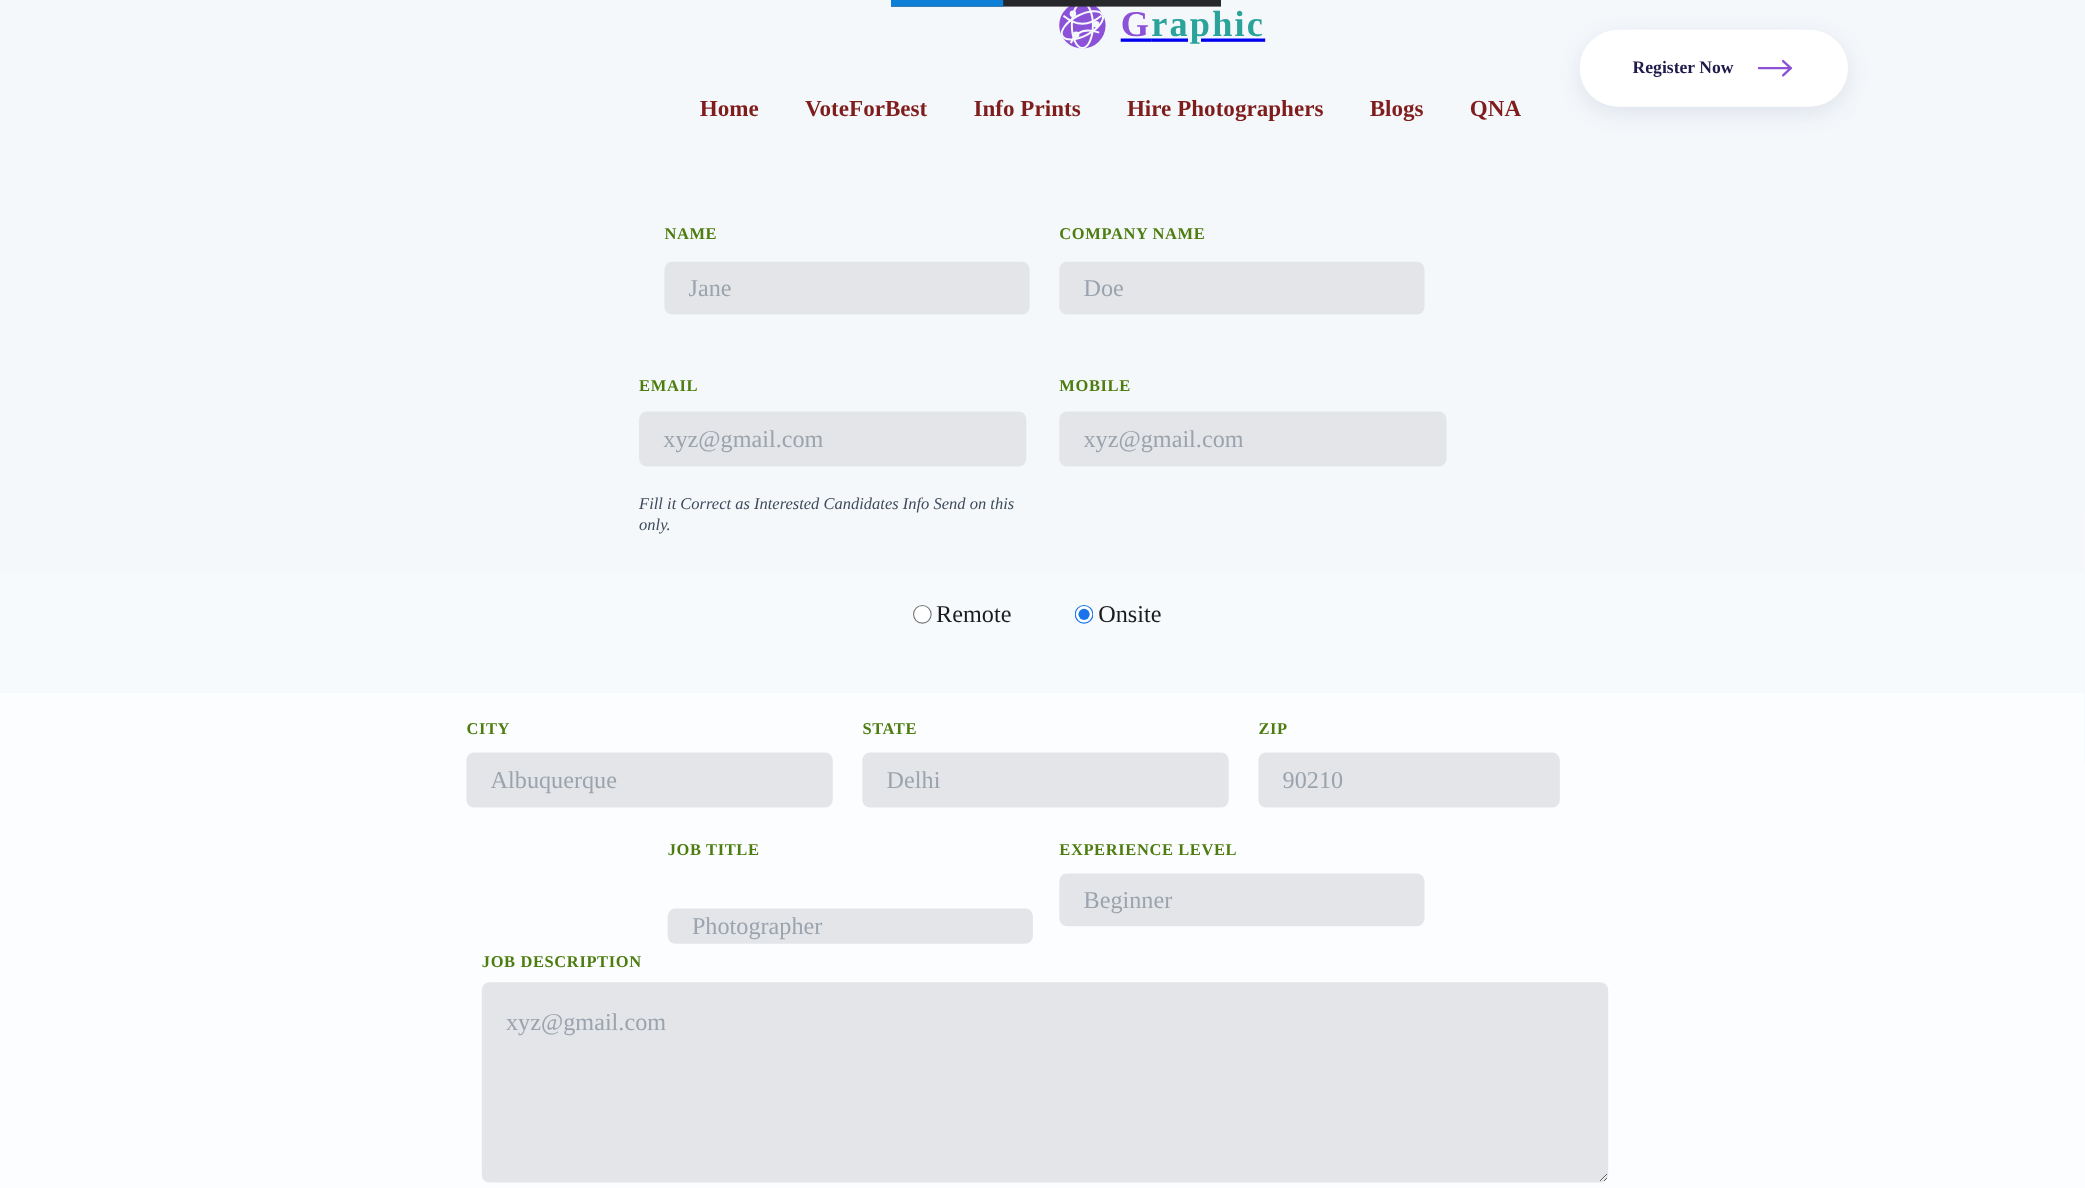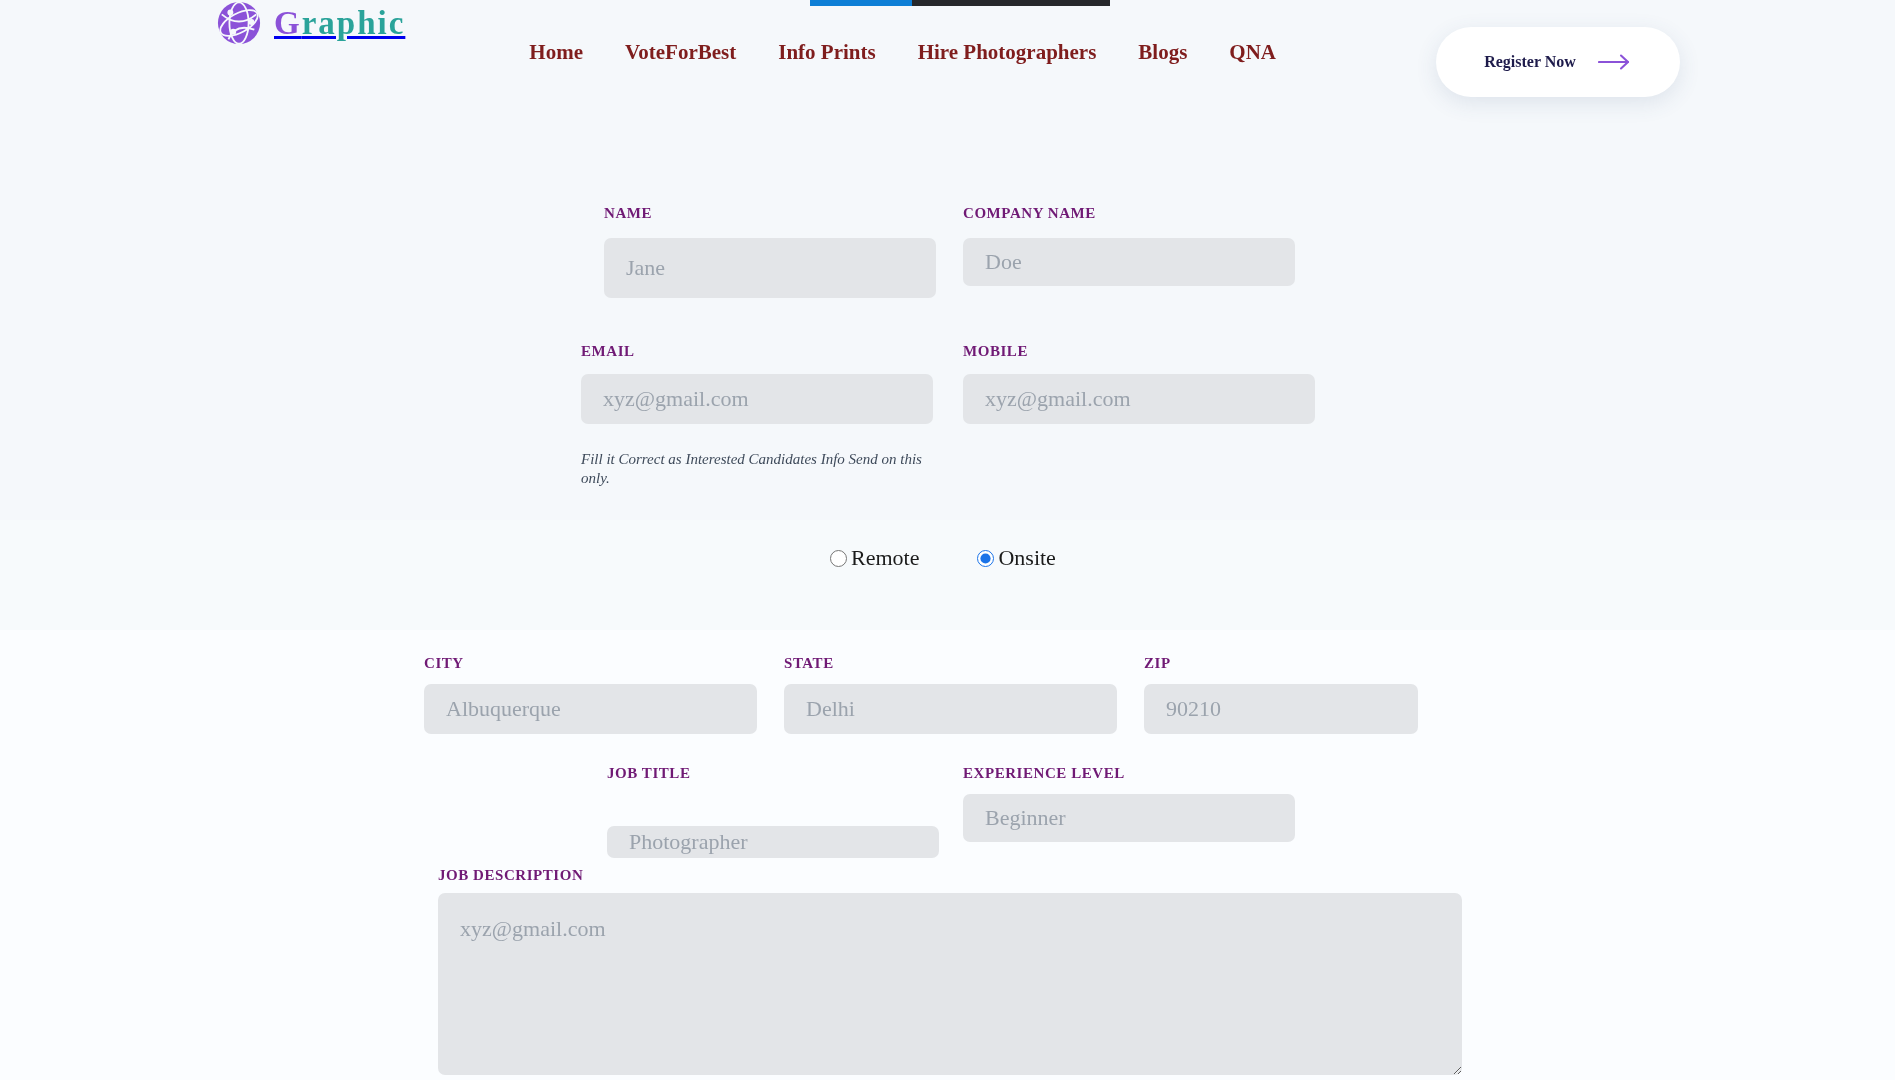--- a/index.html
+++ b/index.html
@@ -29,22 +29,23 @@
   .page { position: relative; width: 1895px; height: 1080px; }
 
   .band-top    { position:absolute; top:0;    left:0; width:100%; height:520px; background:#f5f8fb; }
   .band-mid    { position:absolute; top:520px;left:0; width:100%; height:110px; background:#f7fafc; }
   .band-bottom { position:absolute; top:630px;left:0; width:100%; height:450px; background:#fbfdff; }
 
   
   .header {
     position: absolute; top: 0; left: 0;
     width: 1895px; height: 140px;
-    display: flex; align-items: flex-start;
+    display: flex; align-items: center;
     z-index: 20;
+    flex-direction: column;
   }
   .brand {
     display: flex; align-items: center;
     margin-left: 216px;
     gap: 12px;
   }
   .brand-mark { width: 46px; height: 46px; display:block; }
   .brand-text {
     font-size: 33px;
     font-weight: 700;
@@ -87,21 +88,21 @@
   }
   .arrow-icon { width: 34px; height: 18px; display:block; }
 
   
   .form-area { position: absolute; top: 0; left: 0; width: 1895px; height: 1080px; }
 
   .label {
     font-size: 15px;
     font-weight: 700;
     letter-spacing: 0.55px;
-    color: #701a75;
+    color: #4d7c0f;
     text-transform: uppercase;
     font-family: "Liberation Serif", "DejaVu Serif", serif;
     white-space: nowrap;
   }
 
   .field {
     background: #e3e5e8;
     border: none;
     border-radius: 7px;
     font-family: "Liberation Serif", "DejaVu Serif", serif;
@@ -119,21 +120,21 @@
     color: #3e4a5a;
     line-height: 1.28;
     width: 350px;
   }
 
   
   .g { position: absolute; }
 
   
   .grp-name      { left: 604px; top: 205px; }
-  .inp-name      { position:absolute; left: 604px; top: 238px; width: 332px; height: 60px; }
+  .inp-name      { position:absolute; left: 604px; top: 238px; width: 332px; height: 48px; }
   .grp-company   { left: 963px; top: 205px; }
   .inp-company   { position:absolute; left: 963px; top: 238px; width: 332px; height: 48px; }
 
   
   .grp-email     { left: 581px; top: 343px; }
   .inp-email     { position:absolute; left: 581px; top: 374px; width: 352px; height: 50px; }
   .grp-mobile    { left: 963px; top: 343px; }
   .inp-mobile    { position:absolute; left: 963px; top: 374px; width: 352px; height: 50px; }
   .helper-email  { position:absolute; left: 581px; top: 450px; }
 

